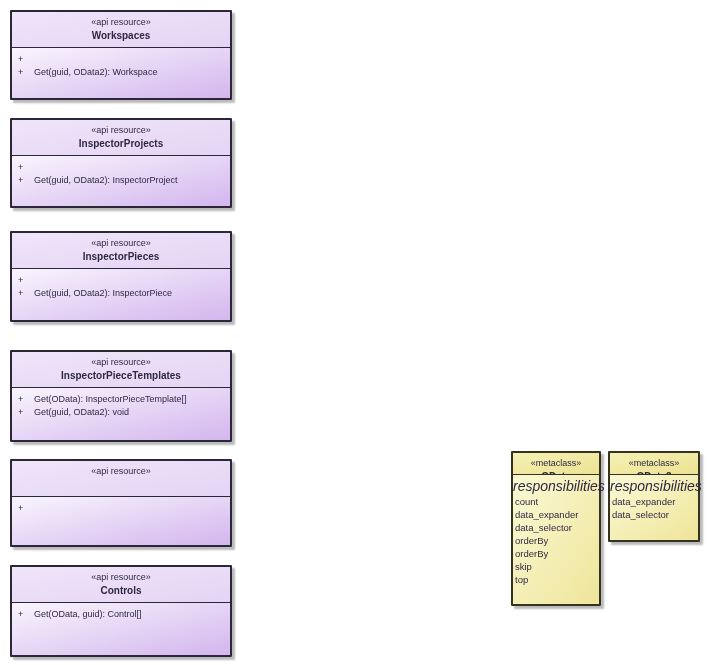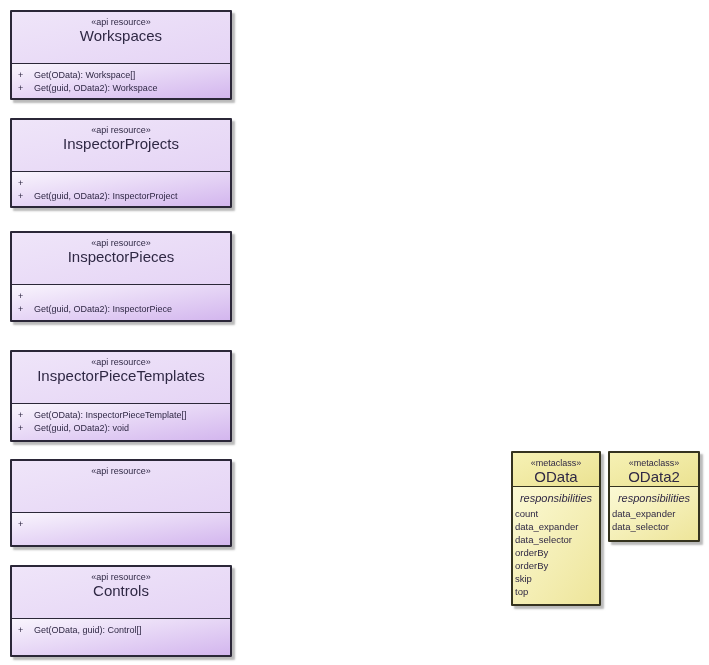--- a/index.html
+++ b/index.html
@@ -38,37 +38,37 @@
   }
   .uml-box.metaclass{
     border:2px solid var(--metaclass-border);
   }
   .box-header{
     box-sizing:border-box;
     text-align:center;
     padding-top:4px;
   }
   .resource .box-header{
-    height:52px;
+    height:36px;
     background:linear-gradient(to bottom right,var(--resource-header-start),var(--resource-header-end));
     border-bottom:1.5px solid var(--resource-border);
   }
   .metaclass .box-header{
-    height:34px;
+    height:22px;
     background:linear-gradient(to bottom right,var(--metaclass-header-start),var(--metaclass-header-end));
     border-bottom:1.5px solid var(--metaclass-border);
   }
   .stereotype{
     font-size:9px;
     line-height:13px;
     white-space:nowrap;
   }
   .class-name{
-    font-size:15px;
-    font-weight:normal;
+    font-size:10px;
+    font-weight:bold;
     line-height:13px;
     white-space:nowrap;
   }
   .box-body{
     flex:1;
     box-sizing:border-box;
     padding-top:5px;
   }
   .resource .box-body{
     background:linear-gradient(to bottom right,var(--resource-body-start),var(--resource-body-end));
@@ -85,21 +85,21 @@
   }
   .method-row .vis{
     width:16px;
     padding-left:6px;
     flex:0 0 auto;
   }
   .method-row .sig{
     flex:1;
   }
   .section-label{
-    font-size:11px;
+    font-size:14px;
     font-style:italic;
     text-align:center;
     line-height:14px;
     margin-bottom:2px;
     white-space:nowrap;
   }
   .resp-item{
     font-size:9.5px;
     line-height:13px;
     padding-left:2px;
@@ -112,21 +112,20 @@
 <div id="canvas">
 
   <div class="uml-box resource" style="left:10px;top:10px;width:222px;height:90px;">
     <div class="box-header">
       <div class="stereotype">«api resource»</div>
       <div class="class-name">Workspaces</div>
     </div>
     <div class="box-body">
       <div class="method-row">
         <span class="vis">+</span>
-        <span class="sig">Get(OData): Workspace[]</span>
       </div>
       <div class="method-row">
         <span class="vis">+</span>
         <span class="sig">Get(guid, OData2): Workspace</span>
       </div>
     </div>
   </div>
 
   <div class="uml-box resource" style="left:10px;top:118px;width:222px;height:90px;">
     <div class="box-header">

